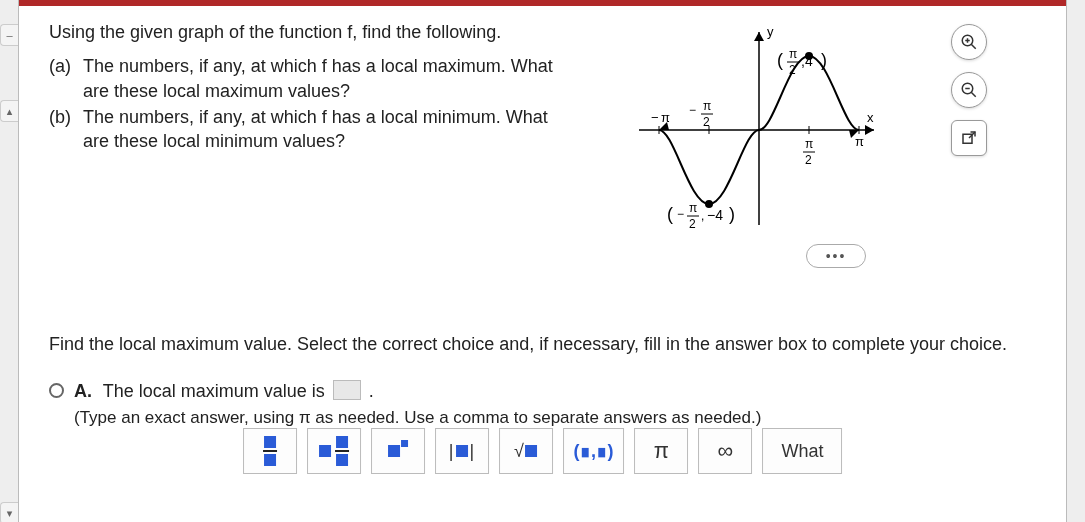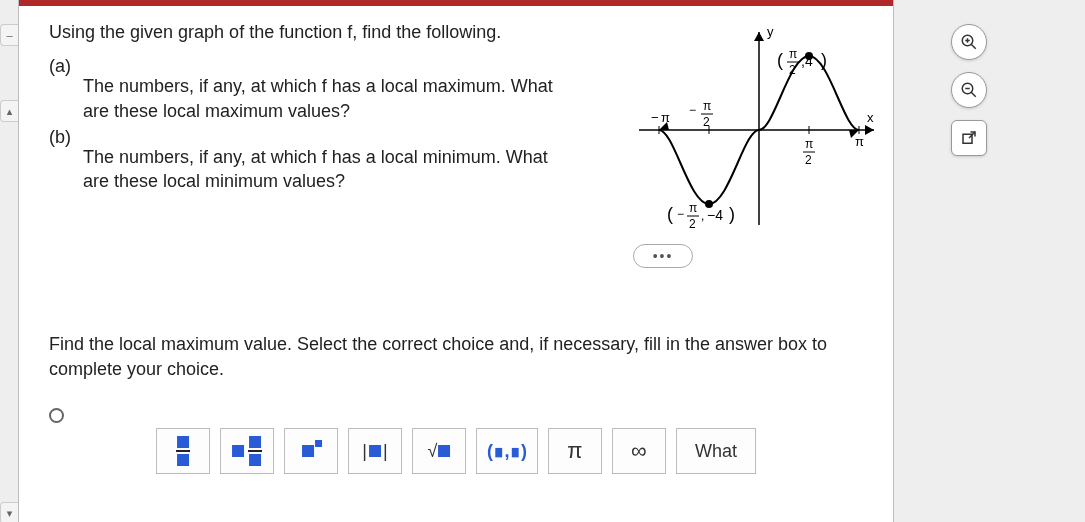--- a/index.html
+++ b/index.html
@@ -9,21 +9,21 @@
     width: 1085px;
     height: 522px;
     overflow: hidden;
     position: relative;
     color: #222;
   }
   .page {
     position: absolute;
     left: 18px;
     top: 0;
-    width: 876px;
+    width: 1049px;
     height: 522px;
     background: #fff;
     border-left: 1px solid #bbb;
     border-right: 1px solid #bbb;
   }
   .topbar {
     height: 6px;
     background: #b02828;
   }
   .left-tabs {
@@ -60,21 +60,21 @@
   }
   .prompt-text {
     flex: 0 0 520px;
     font-size: 18px;
     line-height: 1.35;
   }
   .prompt-text .heading { margin-bottom: 10px; }
   .parts { margin-top: 6px; }
   .part { display:flex; gap:6px; margin-bottom:2px; }
   .part-label { flex: 0 0 28px; }
-  .part-body { flex:1;margin-top:20px; }
+  .part-body { flex:1; }
 
   .graph-area {
     flex: 0 0 330px;
     position: relative;
     height: 220px;
   }
   .graph-svg { position:absolute; left:40px; top:0; }
 
   .tool-column {
     flex: 0 0 60px;
@@ -276,20 +276,29 @@
     </div>
 
     <div class="ellipsis-pill">•••</div>
 
     <div class="question-block">
       <div>Find the local maximum value. Select the correct choice and, if necessary, fill in the answer box to complete your choice.</div>
 
       <div class="choices">
         <div class="choice">
           <div class="radio"></div>
+          <div>
+            <span class="choice-label">A.</span>
+            <span>The local maximum value is </span>
+            <span class="answer-box"></span>
+            <span>.</span>
+            <div class="choice-hint">
+              <span>(Type an exact answer, using π as needed. Use a comma to separate answers as needed.)</span>
+            </div>
+          </div>
         </div>
 
       </div>
     </div>
 
     <div class="palette">
       <div class="pal-btn">
         <span class="frac">
             <span class="n"></span>
             <span class="bar"></span>

